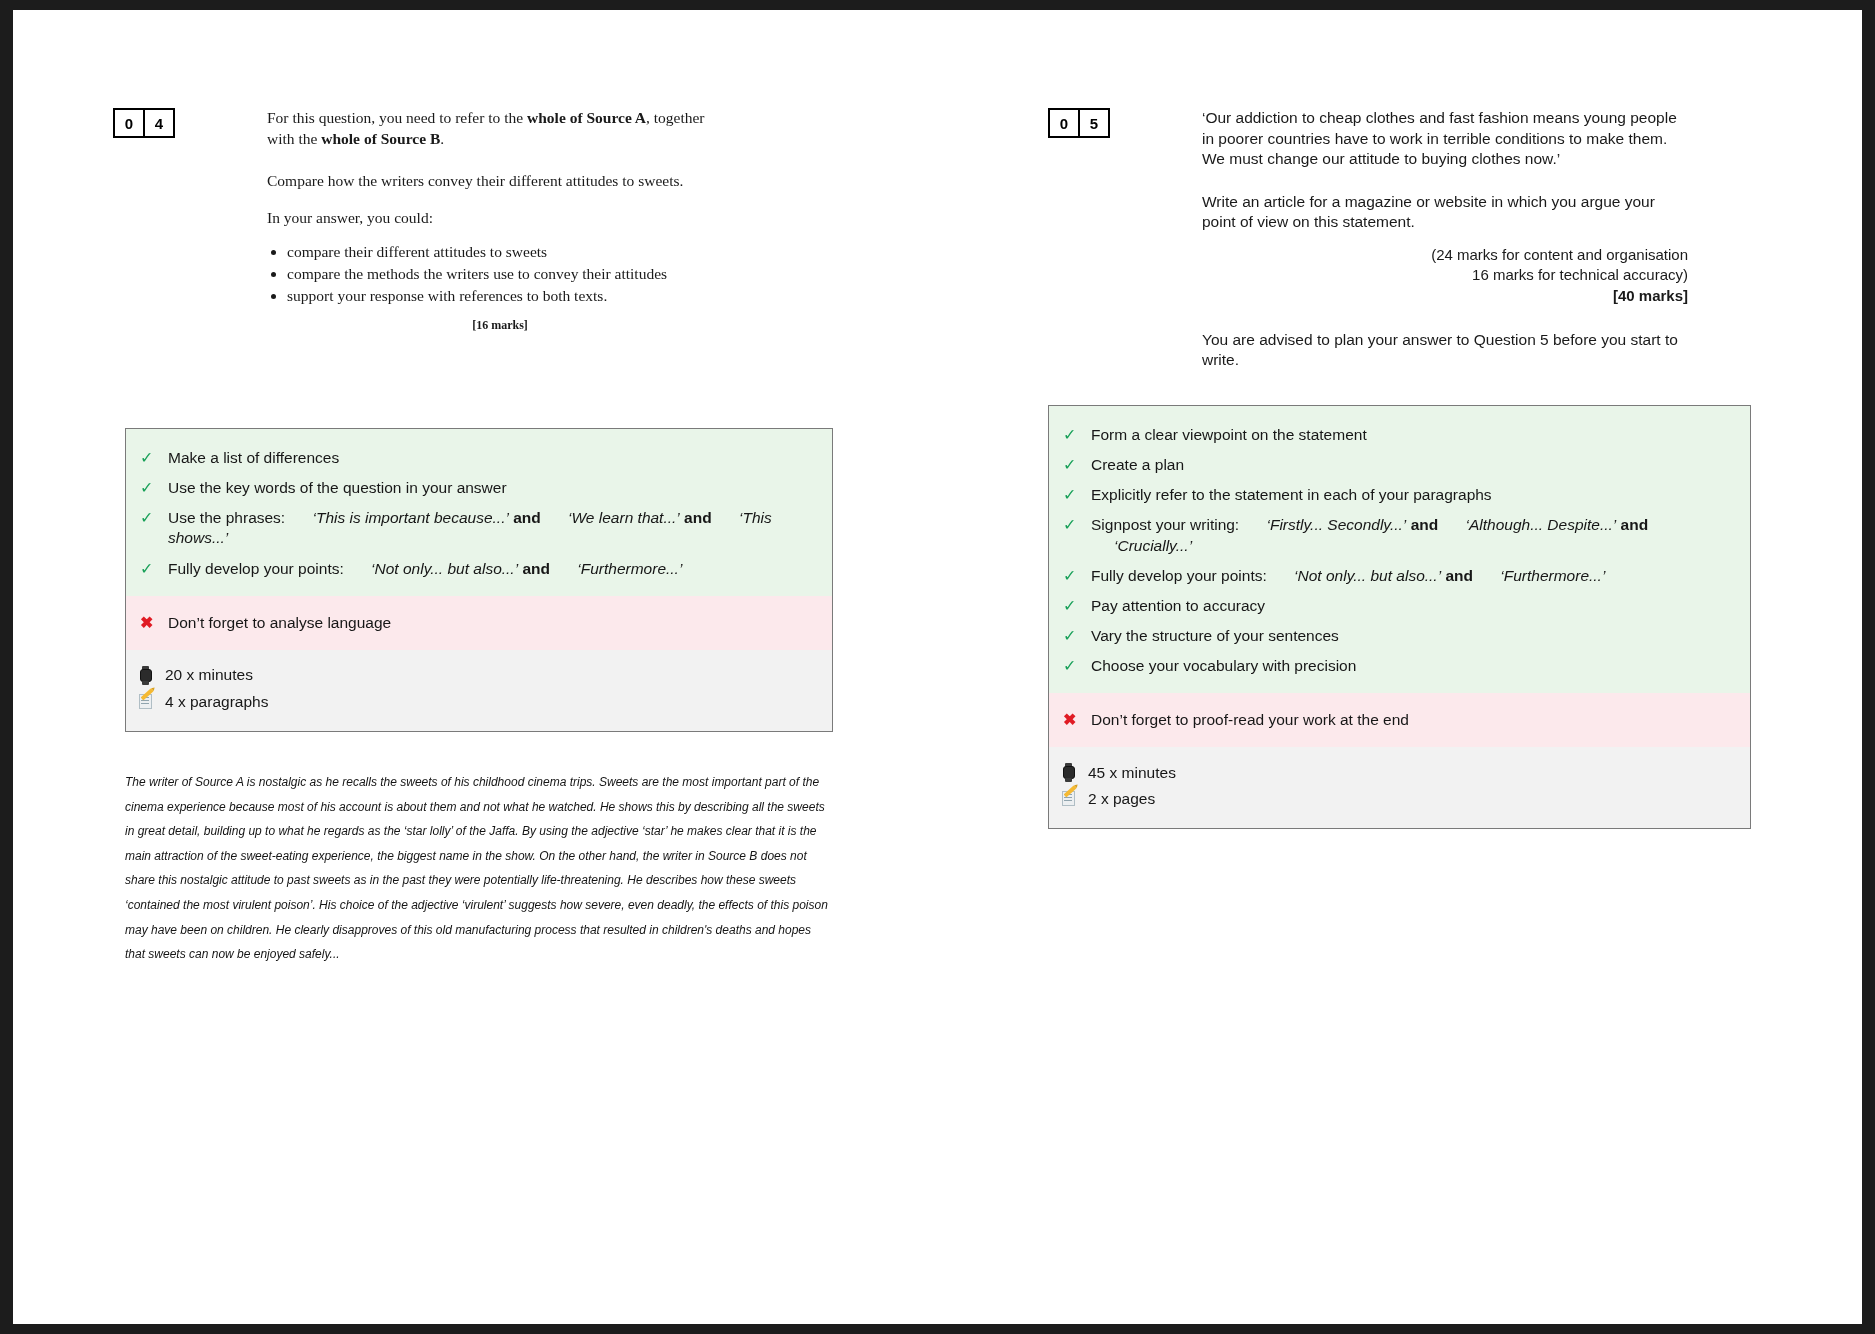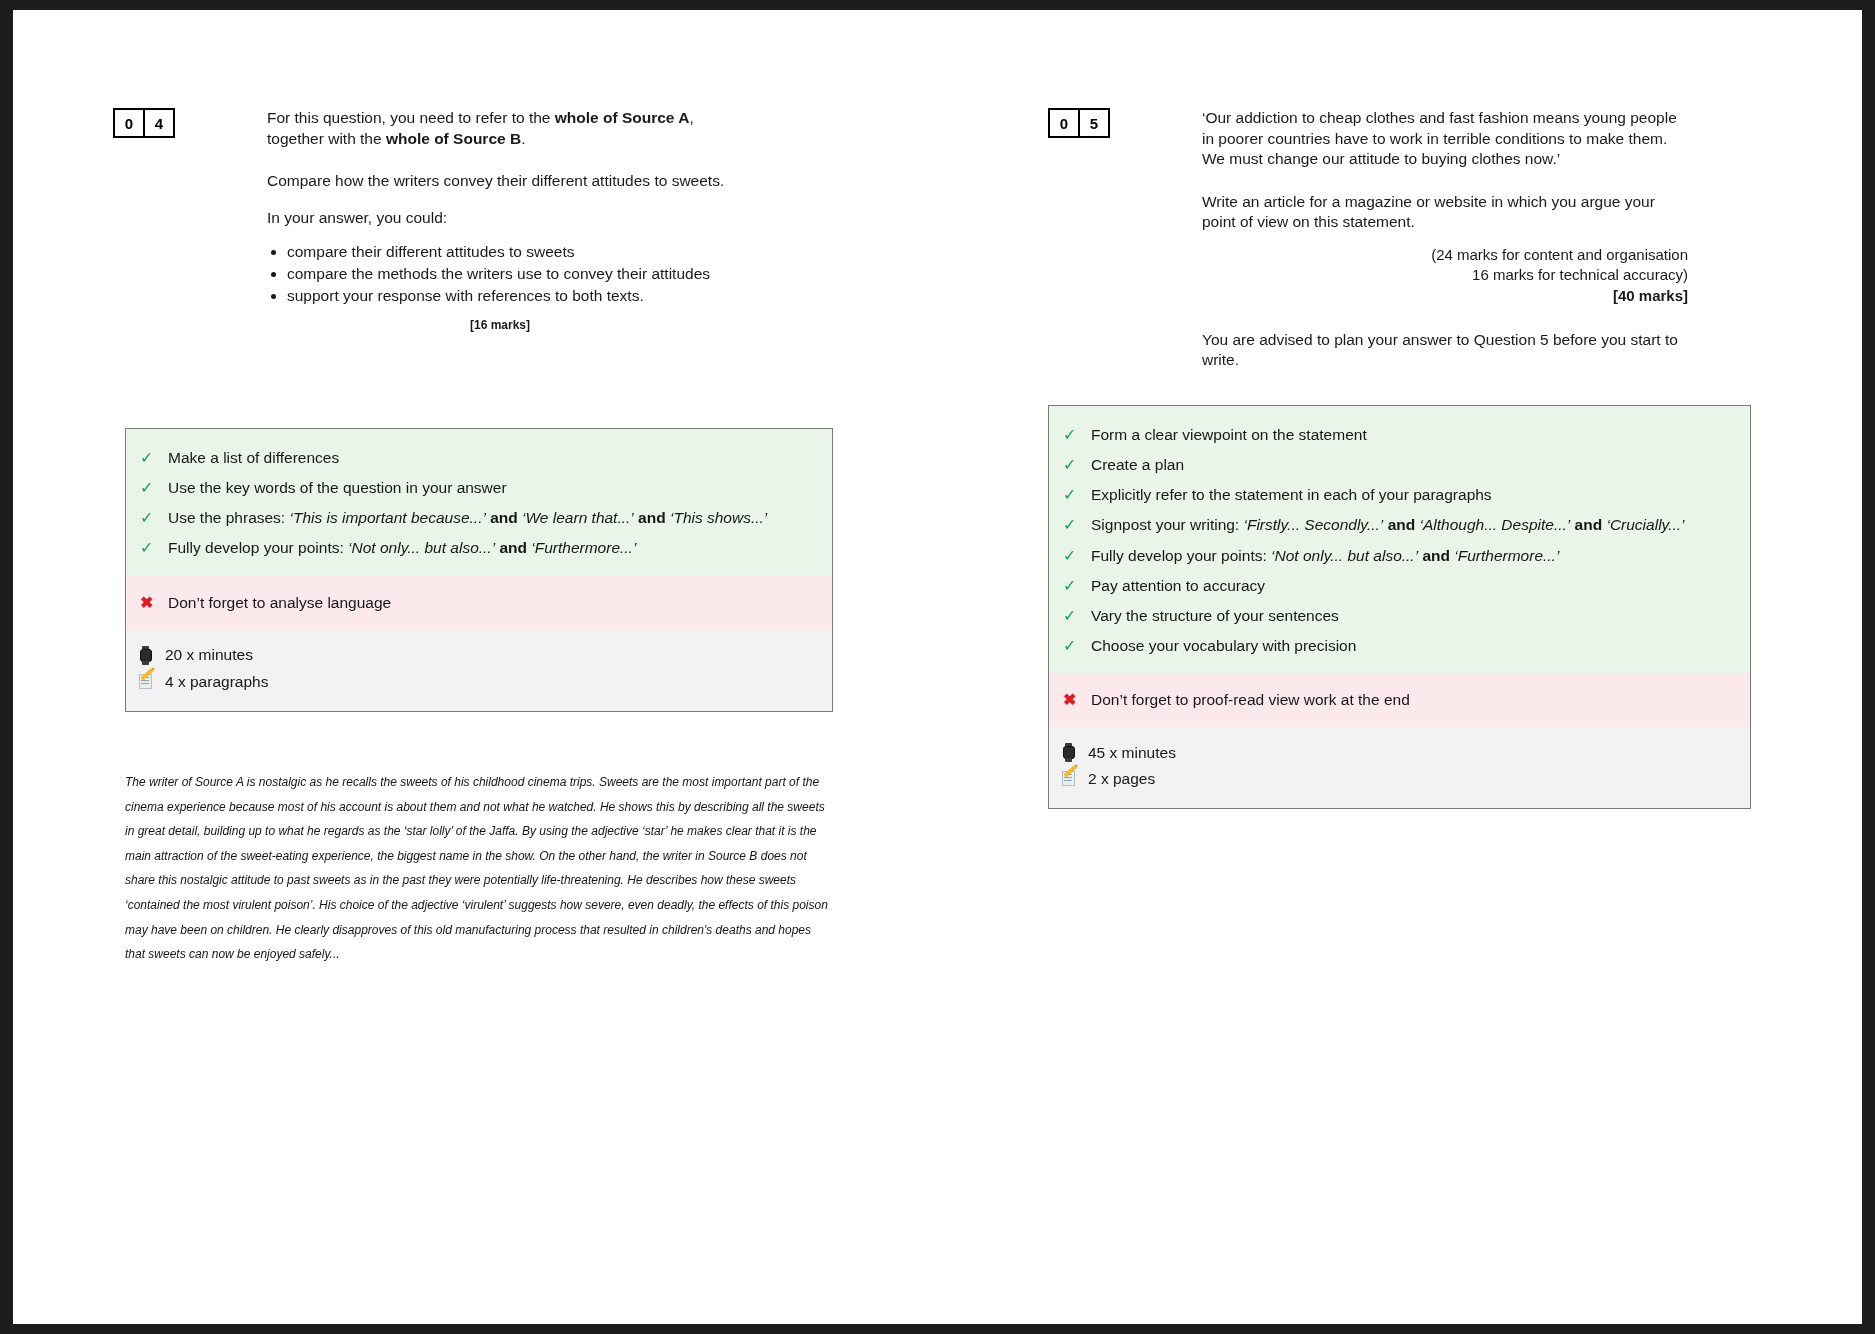--- a/index.html
+++ b/index.html
@@ -97,21 +97,21 @@
     color: #171717;
   }
   .row .mark {
     flex: 0 0 28px;
     font-size: 16px;
     line-height: 1;
   }
   .row .mark.tick { color: #18a058; }
   .row .mark.cross { color: #e01b24; font-weight: bold; }
   .row .txt { flex: 1 1 auto; }
-  .row .txt i { font-style: italic; }
+  .row .txt i { font-style: italic; margin-left: 23px; }
   .row .txt b { font-weight: bold; }
 
   .meta-row {
     display: flex;
     align-items: center;
     padding: 4px 14px 4px 13px;
     font-size: 15.5px;
     color: #171717;
     text-align: right;
   }
@@ -173,21 +173,21 @@
 </head>
 <body>
 
 <div class="page">
 
   <div class="q-block" style="left:100px; top:98px; width:620px;">
     <div class="q-num">
       <span class="first">0</span>
       <span>4</span>
     </div>
-    <div class="q-body" style="margin-left:92px; width:500px;">
+    <div class="q-body" style="margin-left:92px; width:500px;font-family:Liberation Serif, serif;">
       <p>
         <span>For this question, you need to refer to the </span><b>whole of Source A</b><span>, together with the </span><b>whole of Source B</b><span>.</span>
       </p>
       <p style="margin-top:22px;">Compare how the writers convey their different attitudes to sweets.</p>
       <p style="margin-bottom:14px;">In your answer, you could:</p>
       <ul>
         <li>compare their different attitudes to sweets</li>
         <li>compare the methods the writers use to convey their attitudes</li>
         <li>support your response with references to both texts.</li>
       </ul>
@@ -294,21 +294,21 @@
         <span class="txt"><span>Vary the structure of your sentences</span></span>
       </div>
       <div class="row">
         <span class="mark tick">✓</span>
         <span class="txt"><span>Choose your vocabulary with precision</span></span>
       </div>
     </div>
     <div class="sec-red">
       <div class="row">
         <span class="mark cross">✖</span>
-        <span class="txt">Don’t forget to proof-read view work at the end</span>
+        <span class="txt">Don’t forget to proof-read your work at the end</span>
       </div>
     </div>
     <div class="sec-grey">
       <div class="meta-row">
         <span class="ic">
           <span class="watch">
               <span class="band-t"></span>
               <span class="face"></span>
               <span class="band-b"></span>
             </span>

